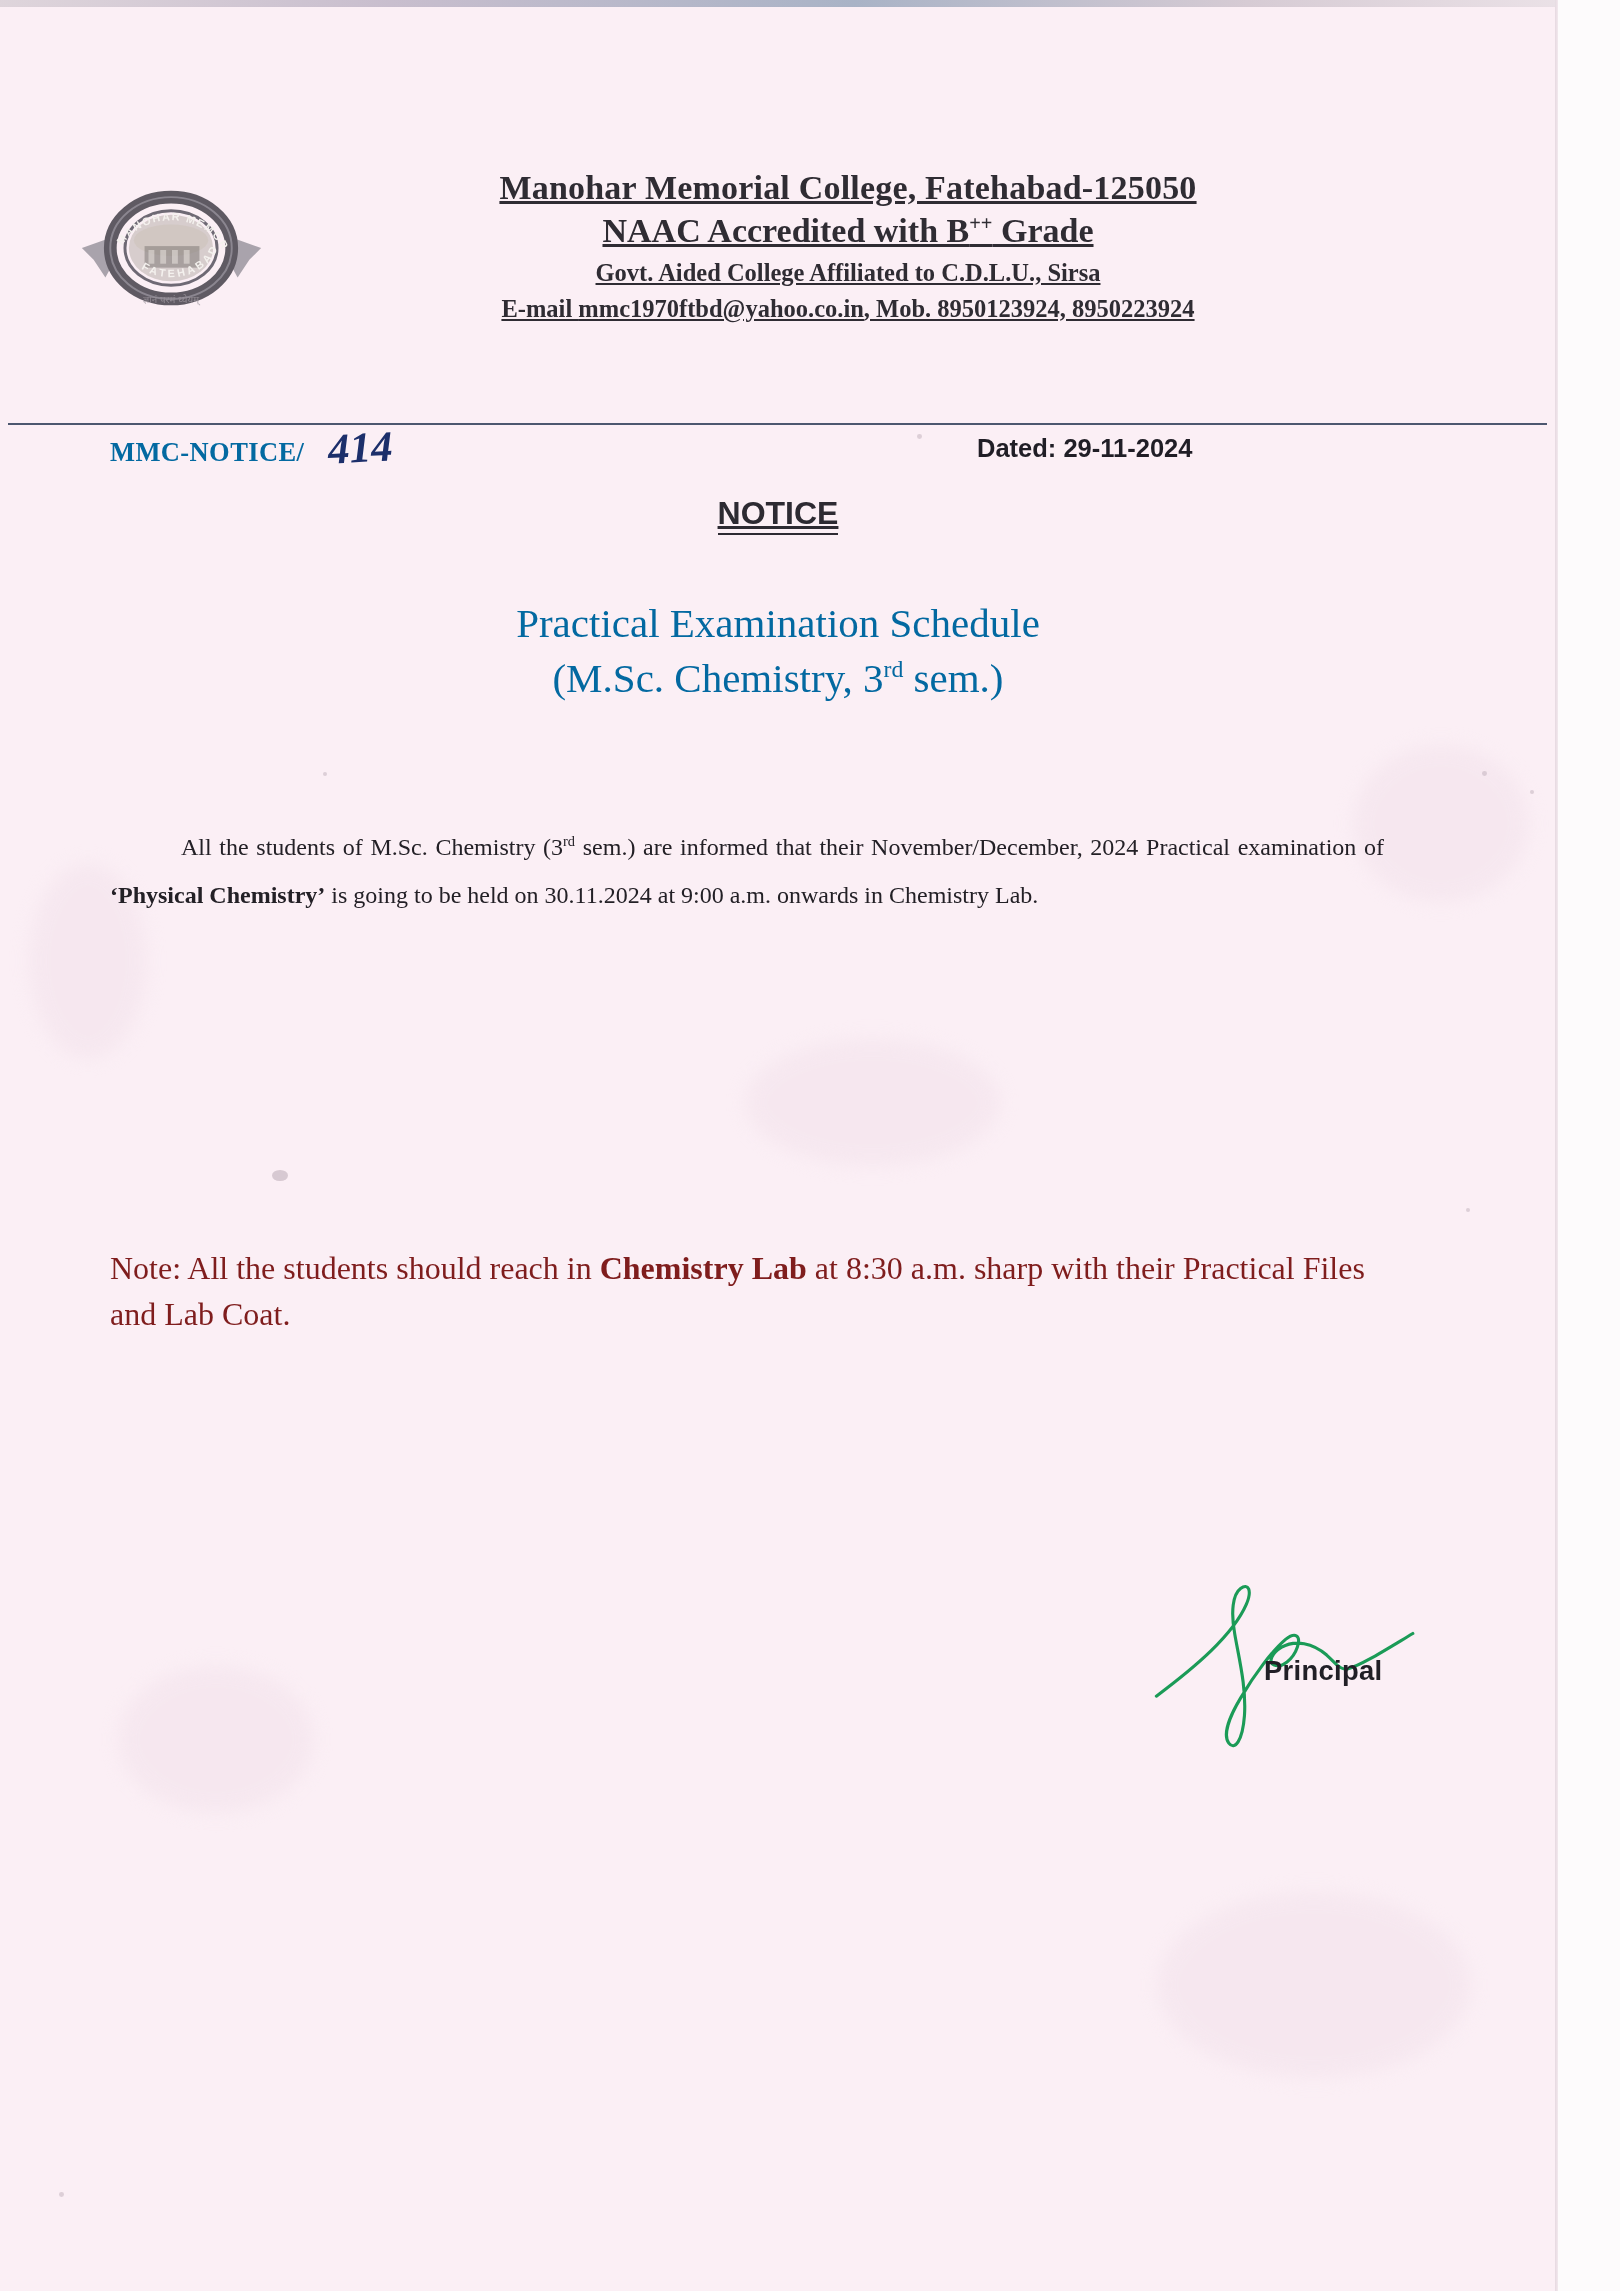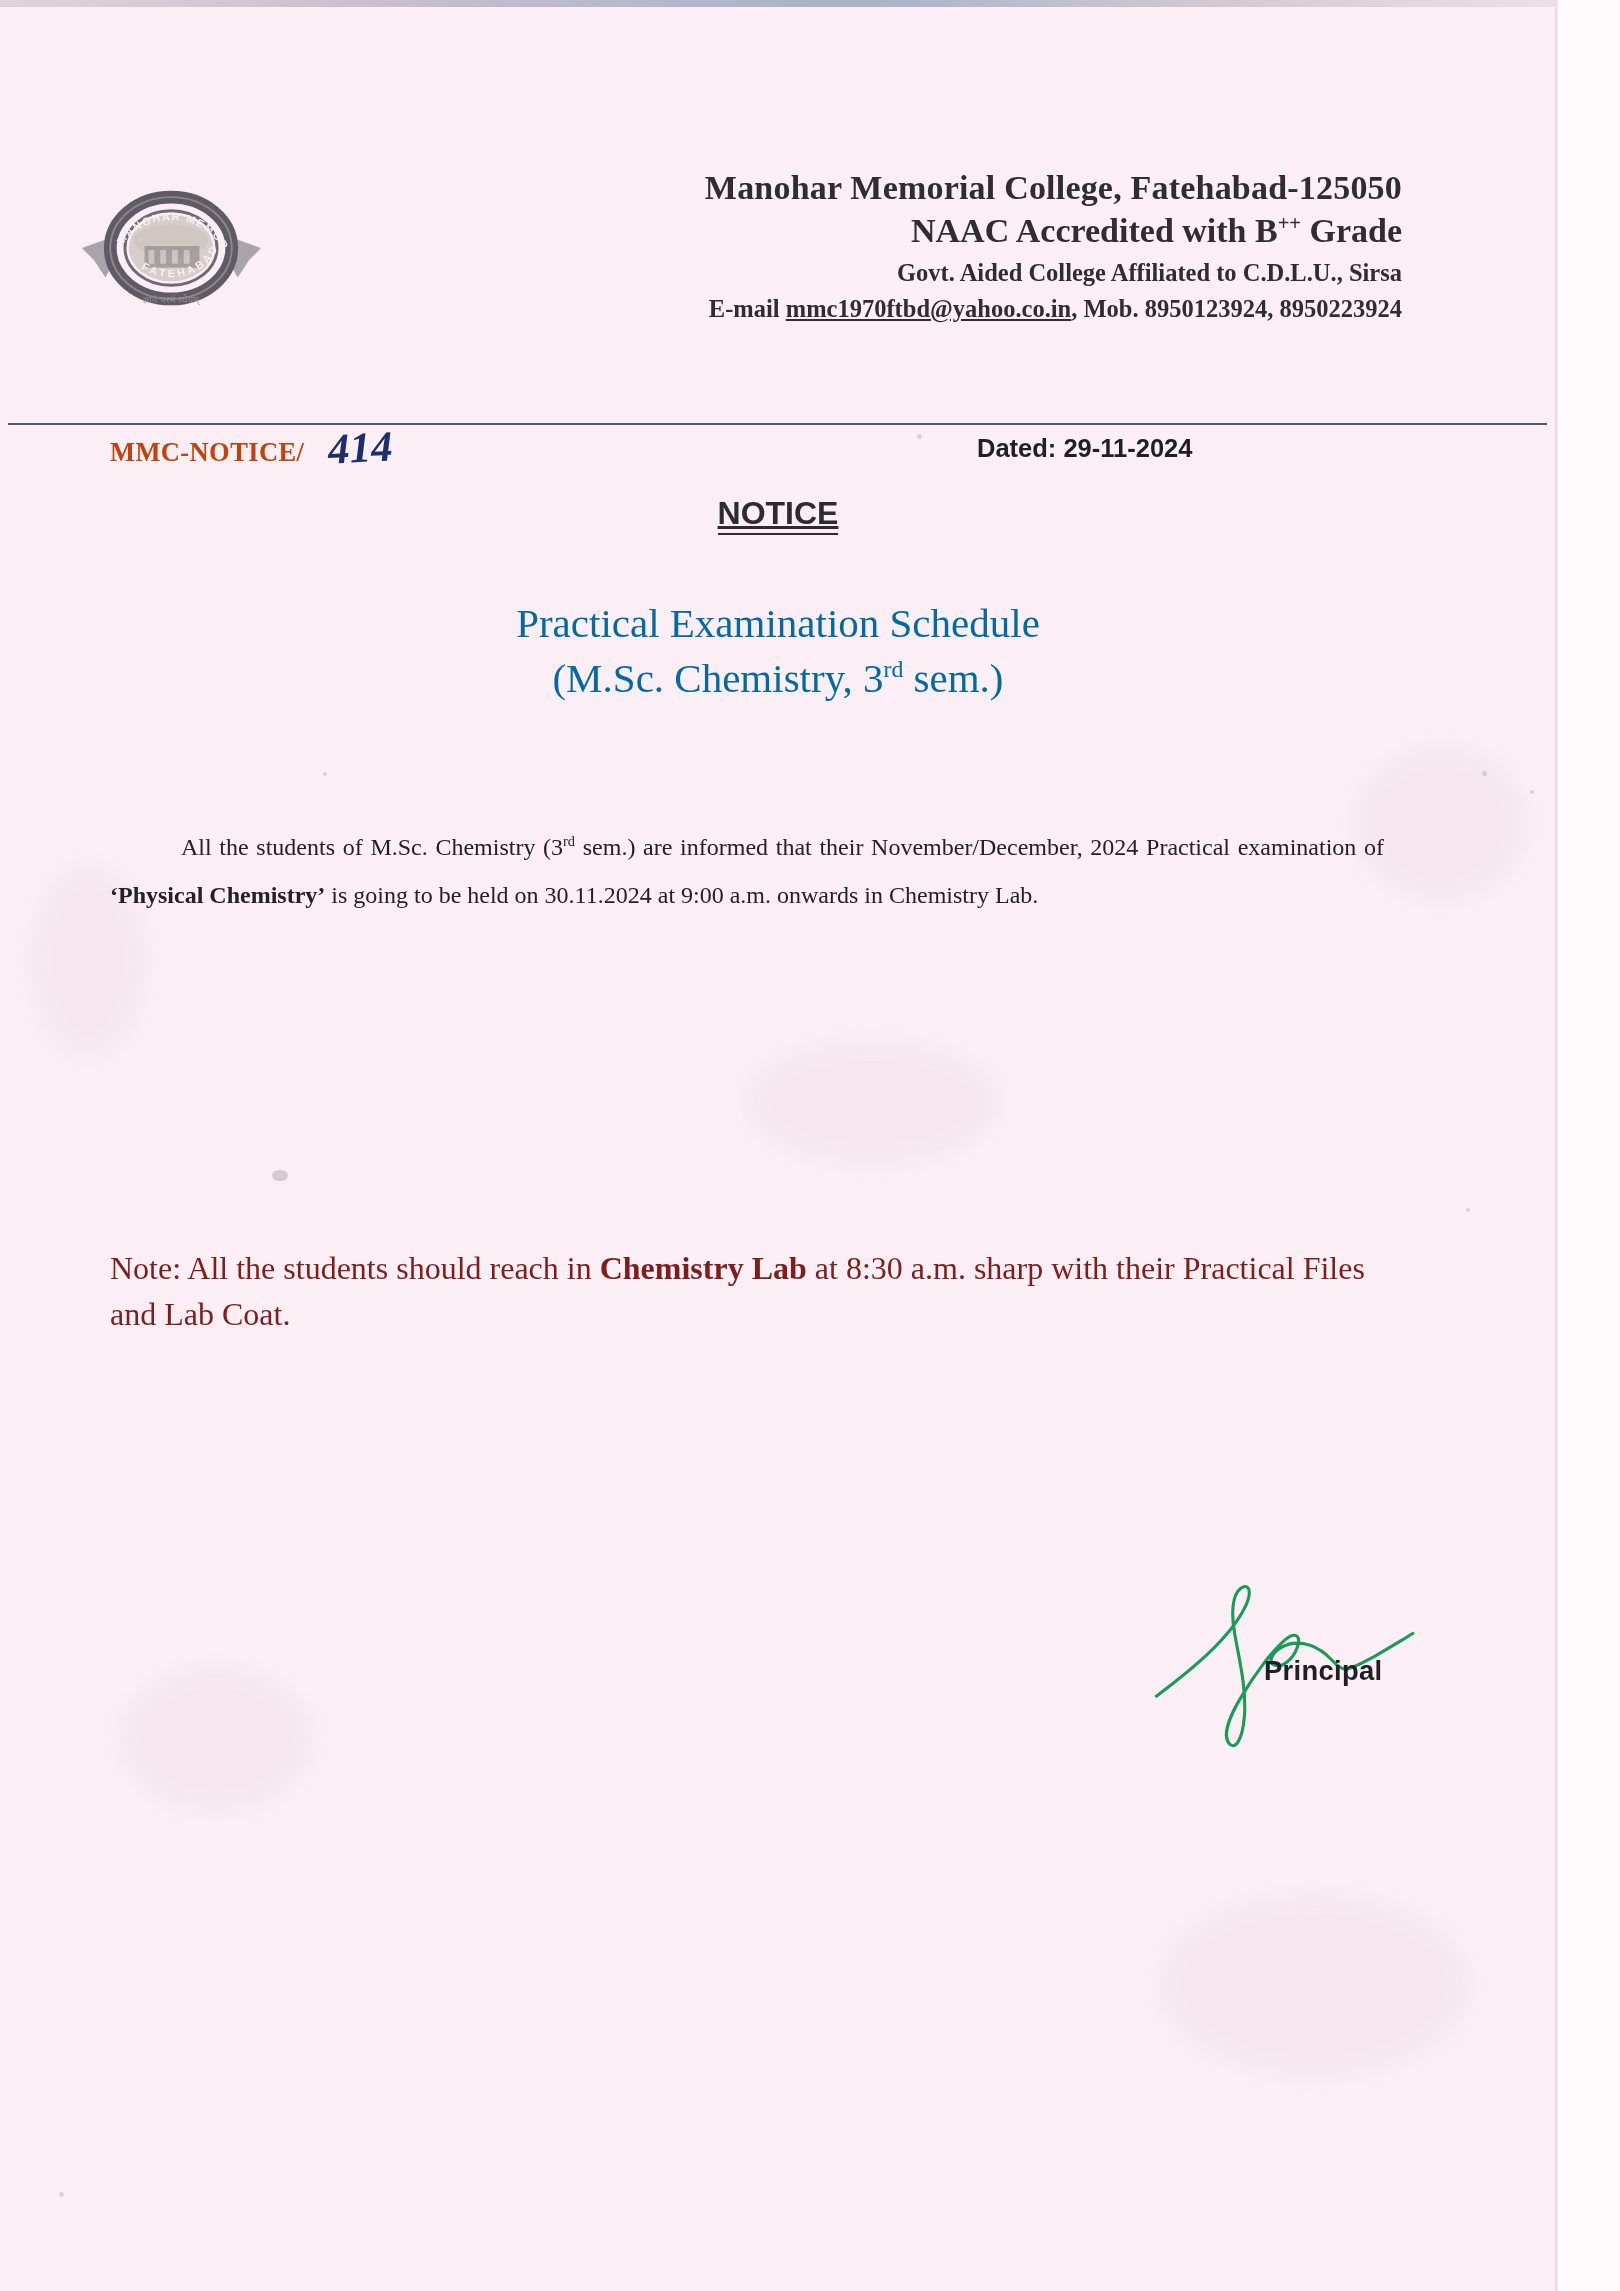--- a/index.html
+++ b/index.html
@@ -40,22 +40,23 @@
   .speck{position:absolute;background:#b9a9b4;border-radius:50%;opacity:.45;}
 
   
   .header{
     position:absolute;left:0;top:167px;width:1556px;
   }
   .logo{
     position:absolute;left:76px;top:21.6px;width:191px;height:123px;
   }
   .head-lines{
-    position:absolute;left:294px;top:0;width:1108px;text-align:right;
+    position:absolute;left:294px;top:0;width:1108px;text-align:center;
     color:#2f2c33;
+    text-decoration:underline;
   }
   .h-line1{
     font-size:34px;font-weight:bold;letter-spacing:0.2px;line-height:1.22;
     font-family:"Liberation Serif",serif;
   }
   .h-line2{
     font-size:34px;font-weight:bold;line-height:1.22;margin-top:2px;
     font-family:"Liberation Serif",serif;
   }
   .h-line2 sup{font-size:.6em;vertical-align:super;}
@@ -71,21 +72,21 @@
 
   hr.rule{
     position:absolute;left:7.8px;top:423px;width:1539px;height:0;border:0;
     border-top:2.9px solid #3d4a63;
     margin:0;opacity:.92;
   }
 
   
   .notice-no{
     position:absolute;left:110px;top:437px;
-    font-size:26.5px;font-weight:bold;color:#c2410c;
+    font-size:26.5px;font-weight:bold;color:#0369a1;
     font-family:"Liberation Serif",serif;letter-spacing:0.4px;
     white-space:nowrap;
   }
   .hand-num{
     position:absolute;left:328px;top:423px;
     font-size:43px;color:#1c2f6b;
     font-family:"Liberation Serif",serif;
     transform:rotate(-3deg);
     font-style:italic;font-weight:600;
     white-space:nowrap;

